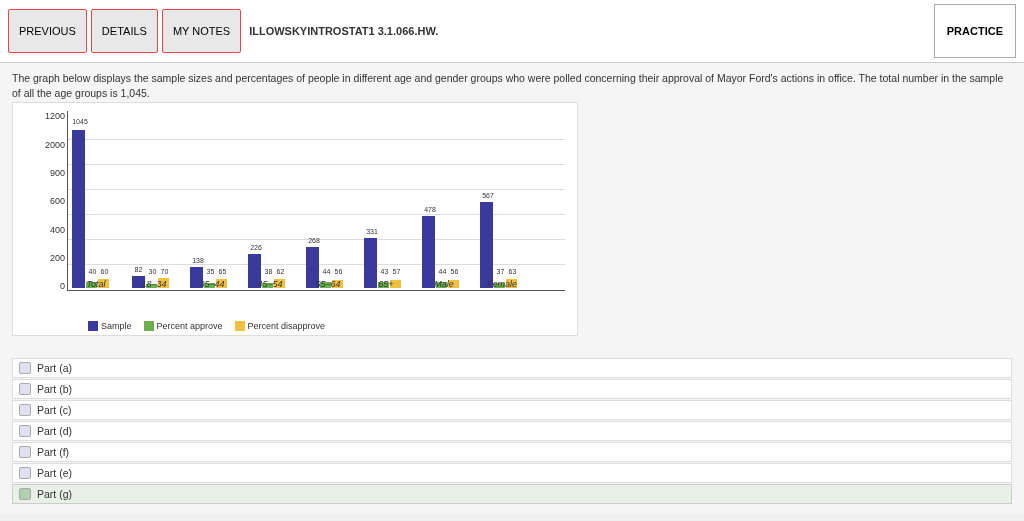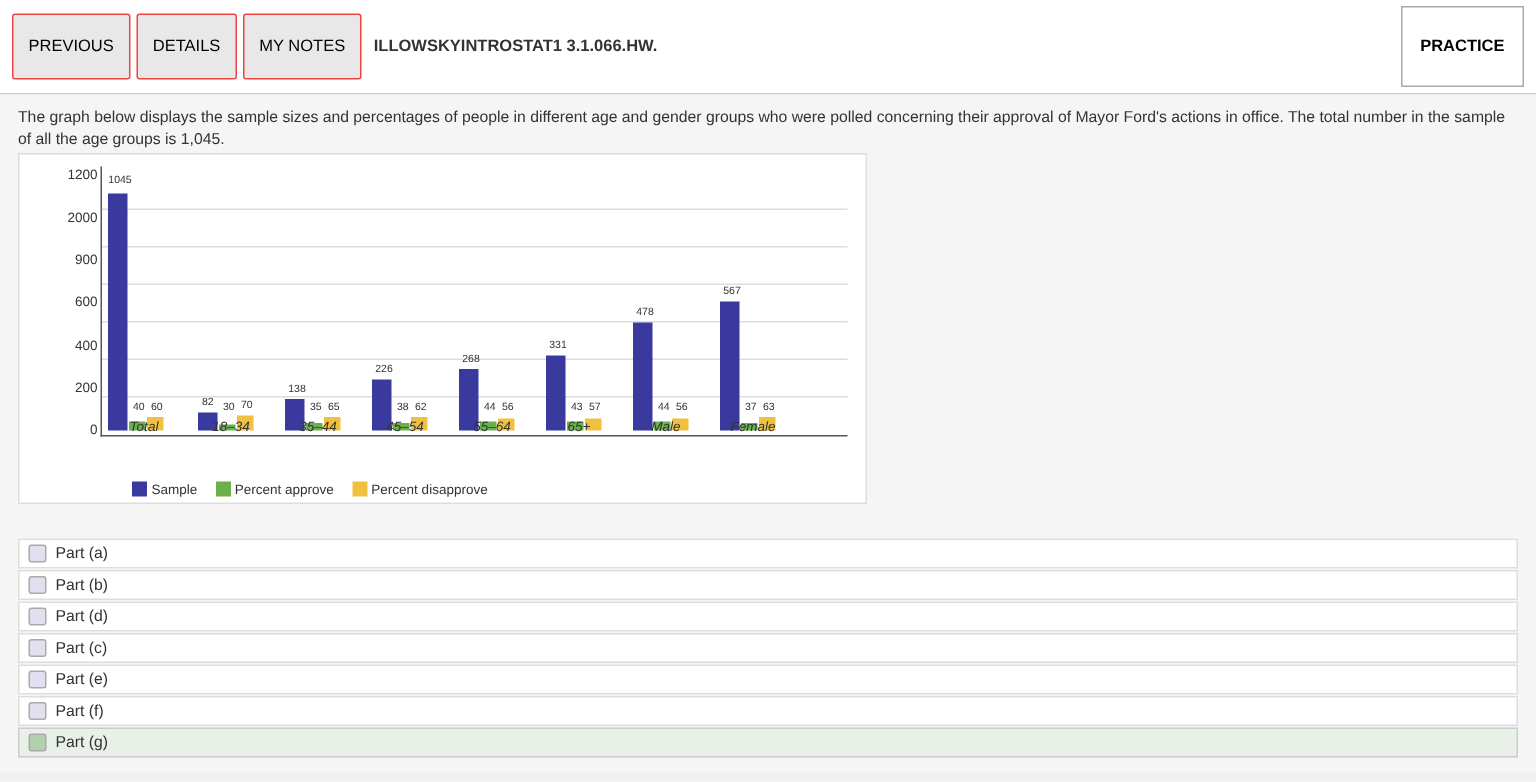--- a/index.html
+++ b/index.html
@@ -430,33 +430,33 @@
     <div class="part-row">
       <span class="part-icon"></span>
       <span>Part (a)</span>
     </div>
     <div class="part-row">
       <span class="part-icon"></span>
       <span>Part (b)</span>
     </div>
     <div class="part-row">
       <span class="part-icon"></span>
+      <span>Part (c)</span>
+    </div>
+    <div class="part-row">
+      <span class="part-icon"></span>
       <span>Part (d)</span>
     </div>
     <div class="part-row">
       <span class="part-icon"></span>
-      <span>Part (c)</span>
+      <span>Part (f)</span>
     </div>
     <div class="part-row">
       <span class="part-icon"></span>
       <span>Part (e)</span>
-    </div>
-    <div class="part-row">
-      <span class="part-icon"></span>
-      <span>Part (f)</span>
     </div>
   </div>
 
   
 
   
   <div class="part-header-row">
     <span class="part-icon"></span>
     <span>Part (g)</span>
   </div>

